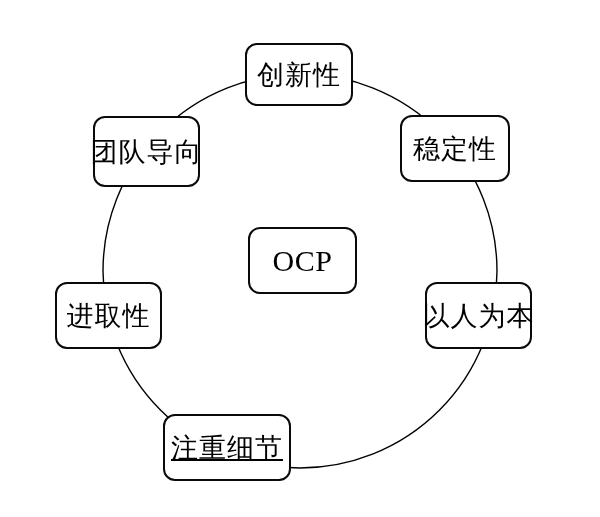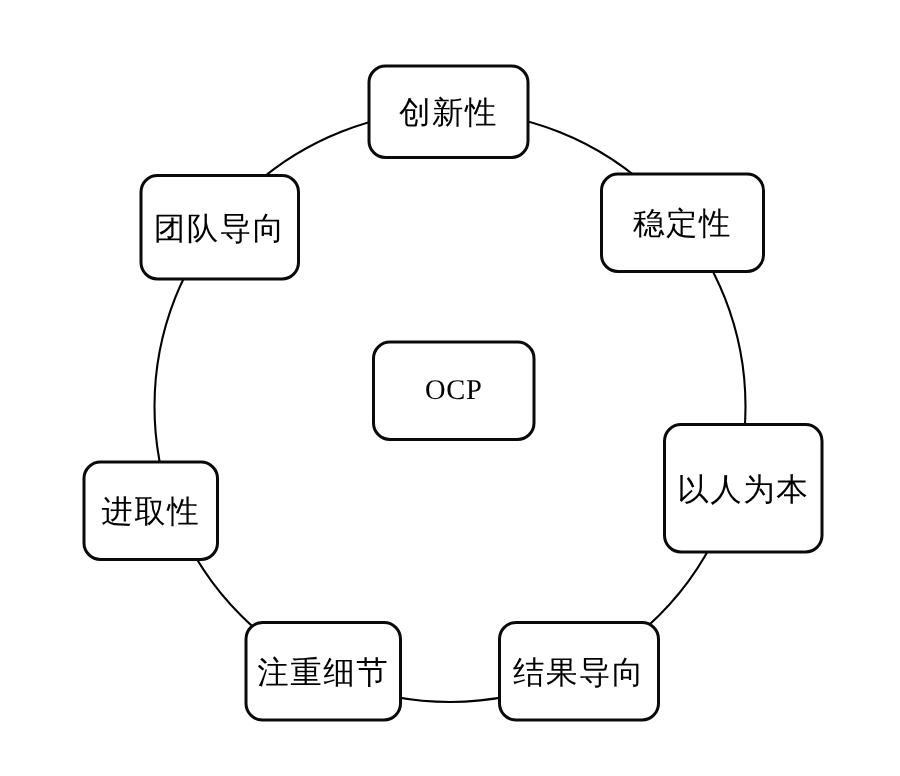--- a/index.html
+++ b/index.html
@@ -24,36 +24,36 @@
   }
   .node {
     position: absolute;
     box-sizing: border-box;
     background: #ffffff;
     border: 2.6px solid #0a0a0a;
     border-radius: 12px;
     display: flex;
     align-items: center;
     justify-content: center;
-    font-size: 21px;
+    font-size: 27px;
     color: #000000;
     letter-spacing: 1px;
     white-space: nowrap;
   }
   .node-center {
-    font-size: 19px;
+    font-size: 30px;
     letter-spacing: 0.5px;
   }
   
   .pos-top          { left: 245px; top: 43px;  width: 108px; height: 63px; }
   .pos-top-right    { left: 400px; top: 115px; width: 110px; height: 67px; align-items: center; }
-  .pos-right        { left: 442px; top: 282px; width: 107px; height: 87px; }
+  .pos-right        { left: 425px; top: 282px; width: 107px; height: 67px; }
   .pos-bottom-right { left: 332px; top: 414px; width: 108px; height: 67px; }
-  .pos-bottom-left  { left: 163px; top: 414px; width: 105px; height: 67px; }
-  .pos-left         { left: 55px;  top: 282px; width: 91px; height: 67px; margin-top: 25px; }
+  .pos-bottom-left  { left: 163px; top: 414px; width: 128px; height: 67px; text-decoration: underline; }
+  .pos-left         { left: 55px;  top: 282px; width: 107px; height: 67px; }
   .pos-top-left     { left: 93px;  top: 116px; width: 107px; height: 71px; }
   .pos-center       { left: 248px; top: 227px; width: 109px; height: 67px; }
 </style>
 </head>
 <body>
 
 <div class="stage">
 
   <svg class="ring-svg" viewBox="0 0 600 517" xmlns="http://www.w3.org/2000/svg">
     <circle cx="300" cy="271" r="197" fill="none" stroke-width="1.4" stroke="#000000"></circle>
@@ -64,23 +64,20 @@
   </div>
 
   <div class="node pos-top-right">
     <span>稳定性</span>
   </div>
 
   <div class="node pos-right">
     <span>以人为本</span>
   </div>
 
-  <div class="node pos-bottom-right">
-    <span>结果导向</span>
-  </div>
 
   <div class="node pos-bottom-left">
     <span>注重细节</span>
   </div>
 
   <div class="node pos-left">
     <span>进取性</span>
   </div>
 
   <div class="node pos-top-left">

